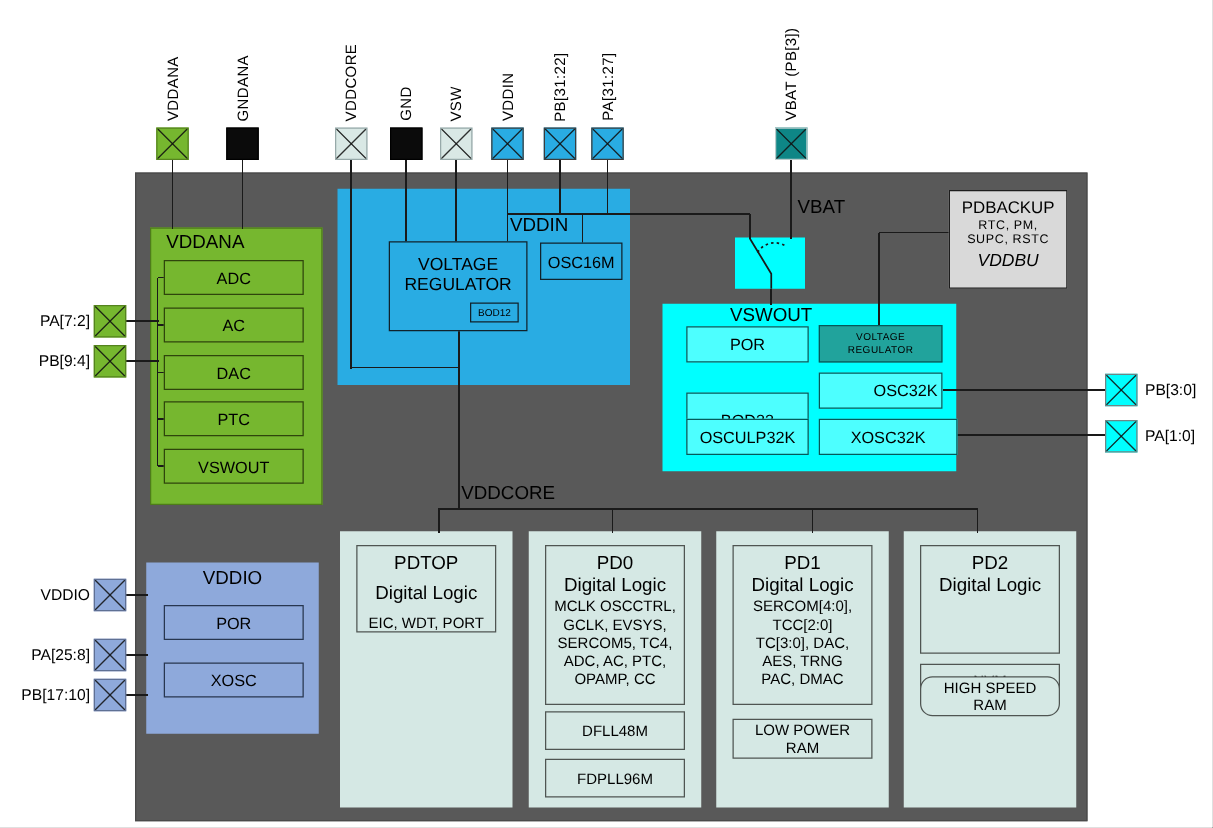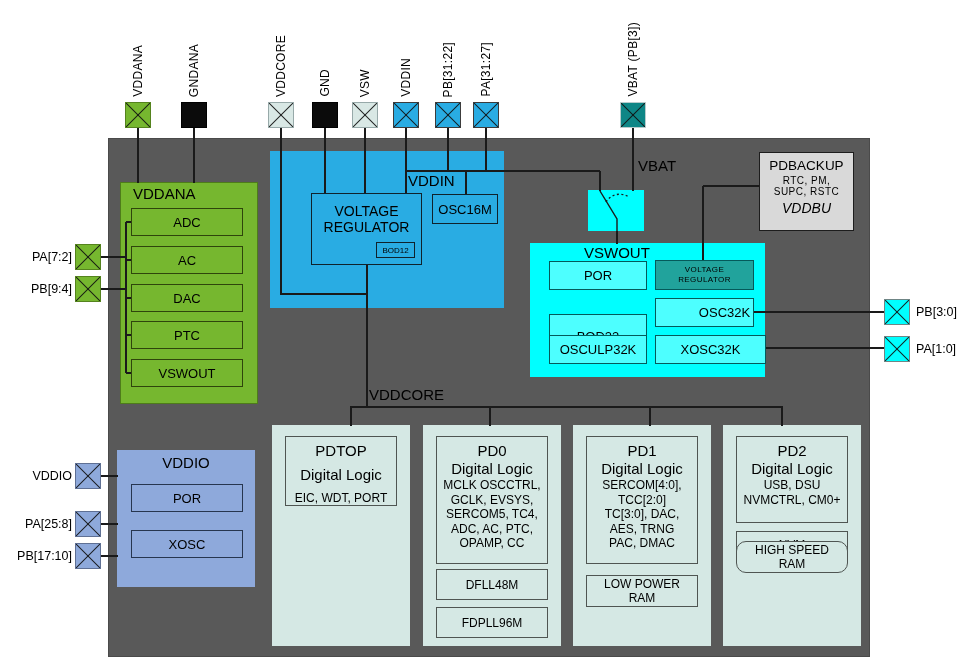--- a/index.html
+++ b/index.html
@@ -225,20 +225,18 @@
 TC[3:0], DAC,
 AES, TRNG
 PAC, DMAC</div>
   </div>
   <div class="blk m pre" style="left:586px;top:575px;width:112px;height:32px;">LOW POWER
 RAM</div>
 
   <div class="blk m" style="left:736px;top:436px;width:112px;height:87px;flex-direction:column;justify-content:flex-start;padding-top:5px;">
     <div class="pdhead">PD2</div>
     <div class="pdhead">Digital Logic</div>
-    <div class="pdlist pre">USB, DSU
-NVMCTRL, CM0+</div>
   </div>
   <div class="blk m" style="left:736px;top:531px;width:112px;height:27px;">NVM</div>
   <div class="blk m pre" style="left:736px;top:541px;width:112px;height:32px;border-radius:10px;">HIGH SPEED
 RAM</div>
 
 </div>
 
 </body></html>

